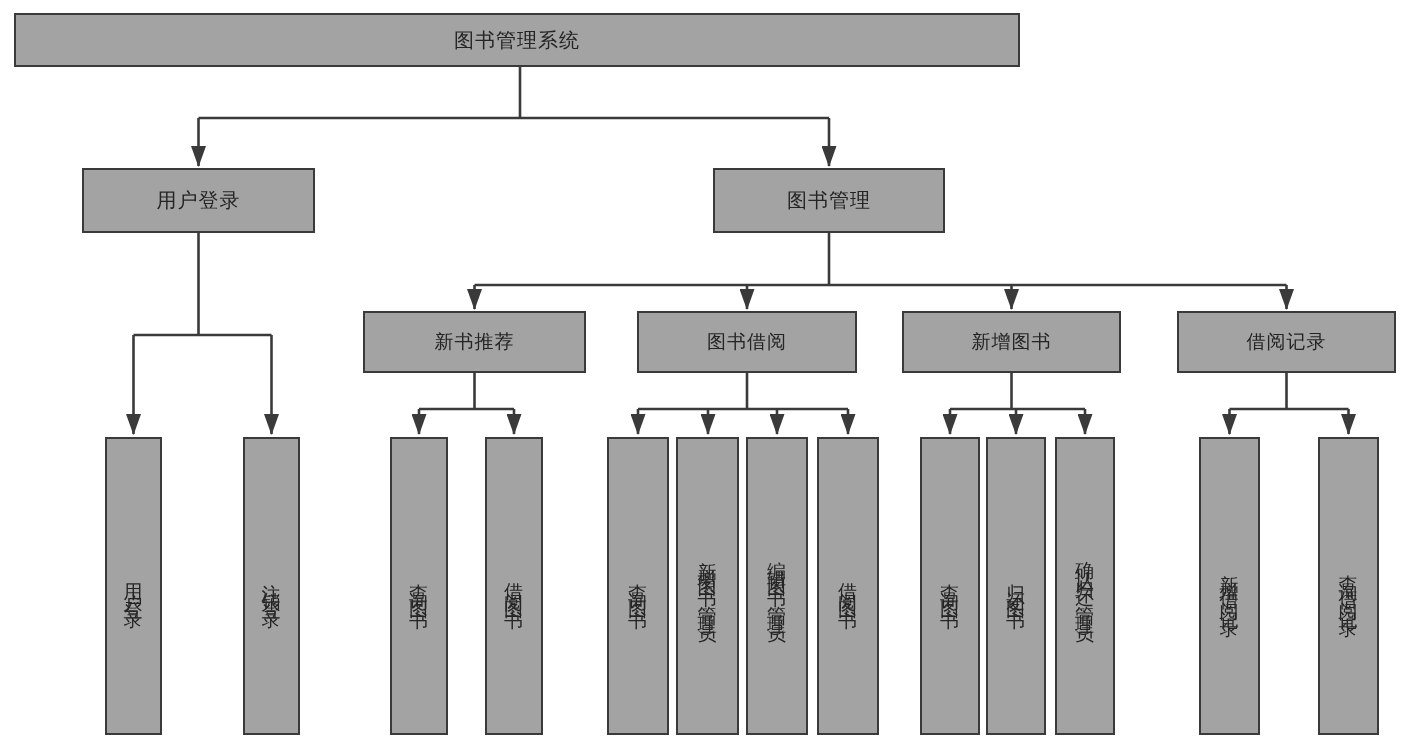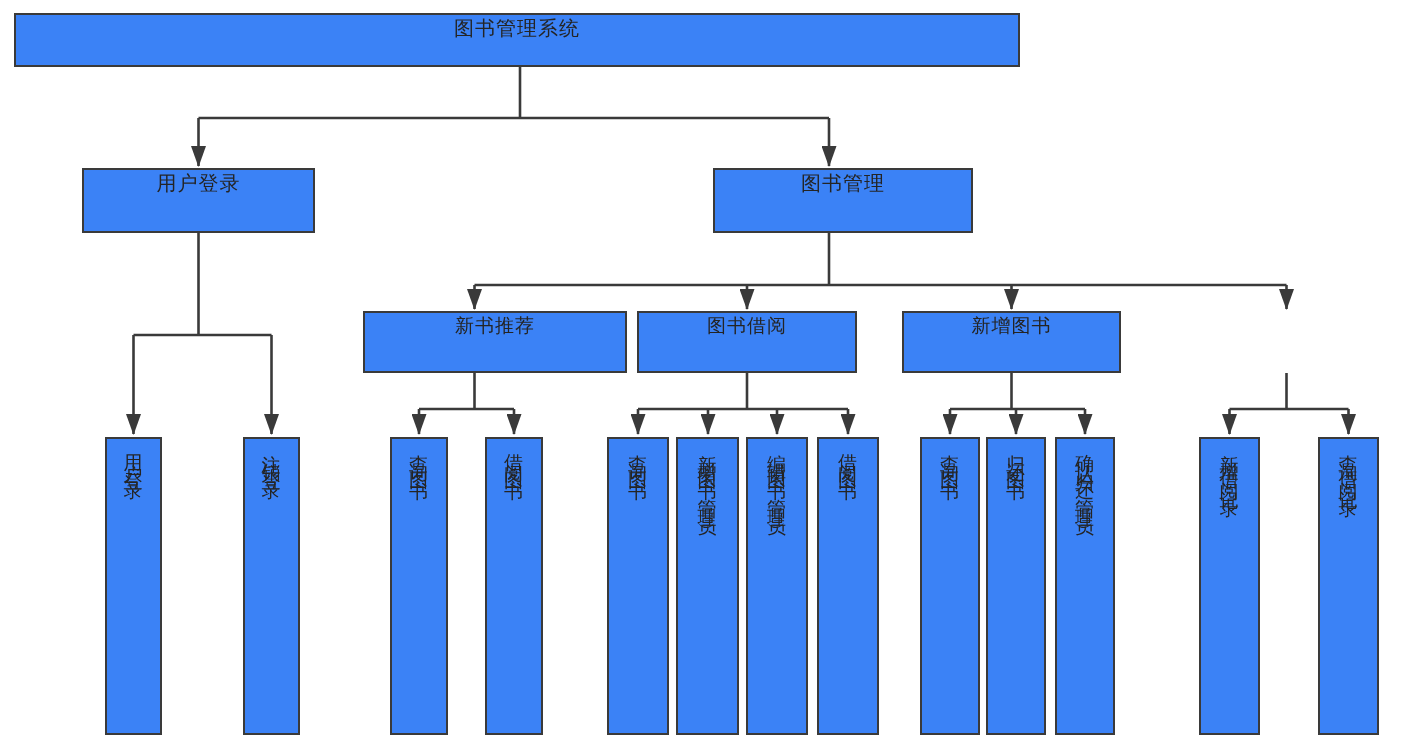--- a/index.html
+++ b/index.html
@@ -9,23 +9,23 @@
     background:var(--bg,#fff);
     font-family:"DejaVu Sans","Liberation Sans",sans-serif;
     overflow:hidden;
   }
   svg.wires{position:absolute;left:0;top:0;z-index:1;}
   svg.wires path{stroke:var(--line,#3a3a3a);stroke-width:2.6;fill:none;}
   svg.wires polygon{fill:var(--line,#3a3a3a);}
   .node{
     position:absolute;
     box-sizing:border-box;
-    background:#3b82f6;
+    background:#a3a3a3;
     border:2.5px solid var(--line,#3a3a3a);
-    display:flex;align-items:flex-start;justify-content:center;
+    display:flex;align-items:center;justify-content:center;
     z-index:2;
     color:var(--ink,#242424);
   }
   .hbox{font-size:20px;letter-spacing:1px;}
   .root{top:13px;left:14px;width:1006px;height:54px;}
   .lvl2{top:168px;height:65px;}
   .lvl3{top:311px;height:62px;font-size:19px;}
   .vbox{top:437px;height:298px;}
   .vtext{
     writing-mode:vertical-rl;
@@ -98,32 +98,35 @@
     <path d="M1348.5 409 V434" marker-end="url(#arrow)"></path>
   </svg>
 
   <div class="node hbox root">
     <span>图书管理系统</span>
   </div>
 
   <div class="node hbox lvl2" style="left:82px;width:233px;">
     <span>用户登录</span>
   </div>
-  <div class="node hbox lvl2" style="left:713px;width:260px;">
+  <div class="node hbox lvl2" style="left:713px;width:232px;">
     <span>图书管理</span>
   </div>
 
-  <div class="node hbox lvl3" style="left:363px;width:264px;">
+  <div class="node hbox lvl3" style="left:363px;width:223px;">
     <span>新书推荐</span>
   </div>
   <div class="node hbox lvl3" style="left:637px;width:220px;">
     <span>图书借阅</span>
   </div>
   <div class="node hbox lvl3" style="left:902px;width:219px;">
     <span>新增图书</span>
+  </div>
+  <div class="node hbox lvl3" style="left:1177px;width:219px;">
+    <span>借阅记录</span>
   </div>
 
   <div class="node vbox" style="left:105px;width:57px;">
     <span class="vtext">用户登录</span>
   </div>
   <div class="node vbox" style="left:243px;width:57px;">
     <span class="vtext">注销登录</span>
   </div>
 
   <div class="node vbox" style="left:390px;width:58px;">

